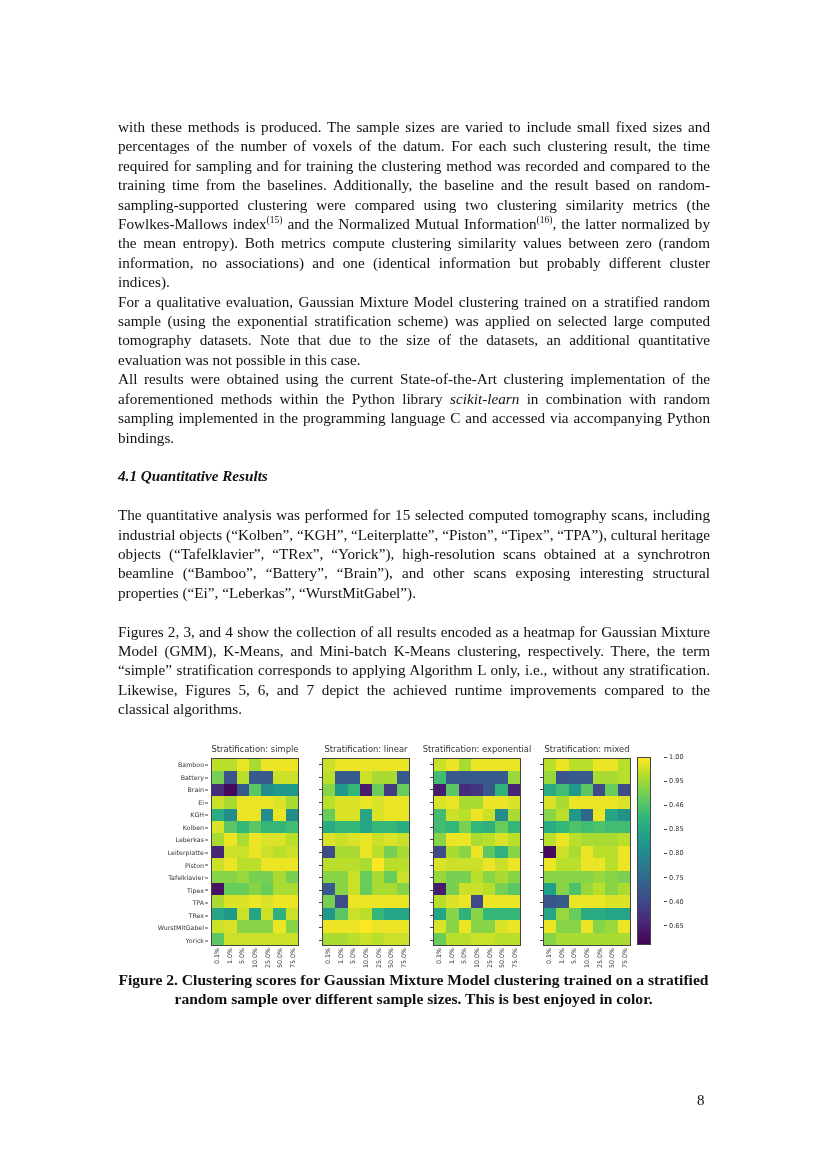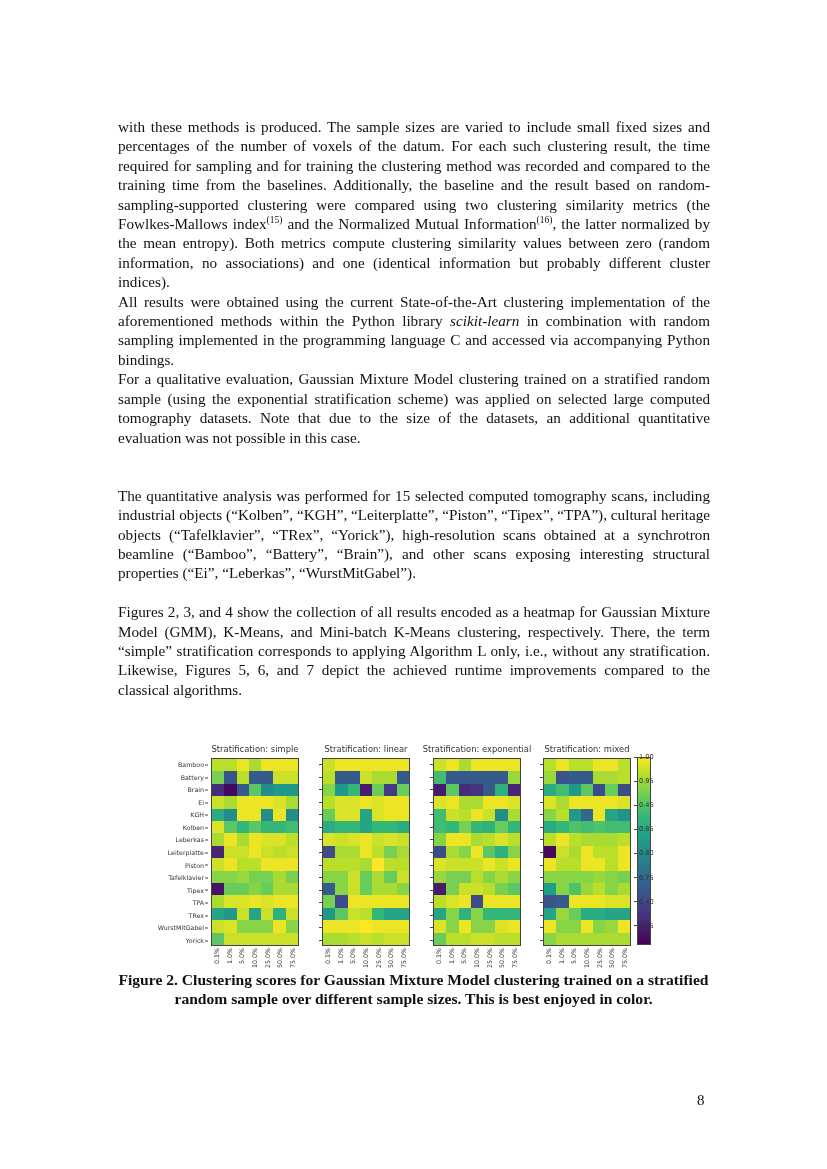--- a/index.html
+++ b/index.html
@@ -16,33 +16,34 @@
   .panel { position: absolute; top: 758px; width: 88px; height: 188px; border: 0.8px solid #444; box-sizing: border-box; display: grid; grid-template-columns: repeat(7, 1fr); grid-template-rows: repeat(15, 1fr); }
   .cell { width: 100%; height: 100%; }
   .row-labels { position: absolute; left: 120px; top: 758px; width: 88px; height: 188px; }
   .row-label { position: absolute; right: 0; font-family: "DejaVu Sans", sans-serif; font-size: 6.3px; color: #333; white-space: nowrap; transform: translateY(-50%); }
   .row-label::after { content: ""; display: inline-block; width: 3px; height: 0.8px; background: #444; vertical-align: middle; margin-left: 1px; }
   .ytick { position: absolute; width: 3px; height: 0.8px; background: #444; }
   .col-labels { position: absolute; top: 948px; width: 88px; height: 30px; }
   .col-label { position: absolute; top: 0; font-family: "DejaVu Sans", sans-serif; font-size: 6.3px; color: #333; writing-mode: vertical-rl; transform: rotate(180deg); white-space: nowrap; }
   .colorbar { position: absolute; left: 637px; top: 757px; width: 14px; height: 188px; border: 0.8px solid #444; box-sizing: border-box;
     background: linear-gradient(to bottom, #fde725 0%, #b5de2b 9%, #6ece58 20%, #35b779 31%, #1f9e89 43%, #26828e 54%, #31688e 65%, #3e4989 77%, #482878 88%, #440154 100%); }
-  .cb-tick { position: absolute; left: 634px; font-family: "DejaVu Sans", sans-serif; font-size: 6.6px; color: #333; transform: translateY(-50%); white-space: nowrap; }
+  .cb-tick { position: absolute; left: 664px; font-family: "DejaVu Sans", sans-serif; font-size: 6.6px; color: #333; transform: translateY(-50%); white-space: nowrap; }
   .cb-tick::before { content: ""; display: inline-block; width: 3px; height: 0.8px; background: #444; vertical-align: middle; margin-right: 2px; }
   .caption { position: absolute; left: 110px; width: 607px; top: 970px; text-align: center; font-family: "Liberation Serif", serif; font-weight: bold; font-size: 15.6px; line-height: 19px; }
   .page-number { position: absolute; left: 697px; top: 1092px; font-size: 15px; font-family: "Liberation Serif", serif; }
 </style>
 </head>
 <body>
 
 <div class="page">
   <p class="para"><span>with these methods is produced. The sample sizes are varied to include small fixed sizes and percentages of the number of voxels of the datum. For each such clustering result, the time required for sampling and for training the clustering method was recorded and compared to the training time from the baselines. Additionally, the baseline and the result based on random-sampling-supported clustering were compared using two clustering similarity metrics (the Fowlkes-Mallows index</span><sup>(15)</sup><span> and the Normalized Mutual Information</span><sup>(16)</sup><span>, the latter normalized by the mean entropy). Both metrics compute clustering similarity values between zero (random information, no associations) and one (identical information but probably different cluster indices).</span></p>
+  <p class="para">For a qualitative evaluation, Gaussian Mixture Model clustering trained on a stratified random sample (using the exponential stratification scheme) was applied on selected large computed tomography datasets. Note that due to the size of the datasets, an additional quantitative evaluation was not possible in this case.</p>
   <p class="para"><span>All results were obtained using the current State-of-the-Art clustering implementation of the aforementioned methods within the Python library </span><i>scikit-learn</i><span> in combination with random sampling implemented in the programming language C and accessed via accompanying Python bindings.</span></p>
-  <p class="para">For a qualitative evaluation, Gaussian Mixture Model clustering trained on a stratified random sample (using the exponential stratification scheme) was applied on selected large computed tomography datasets. Note that due to the size of the datasets, an additional quantitative evaluation was not possible in this case.</p>
   <div class="gap"></div>
+  <p class="heading">4.1 Quantitative Results</p>
   <div class="gap"></div>
   <p class="para">The quantitative analysis was performed for 15 selected computed tomography scans, including industrial objects (“Kolben”, “KGH”, “Leiterplatte”, “Piston”, “Tipex”, “TPA”), cultural heritage objects (“Tafelklavier”, “TRex”, “Yorick”), high-resolution scans obtained at a synchrotron beamline (“Bamboo”, “Battery”, “Brain”), and other scans exposing interesting structural properties (“Ei”, “Leberkas”, “WurstMitGabel”).</p>
   <div class="gap"></div>
   <p class="para">Figures 2, 3, and 4 show the collection of all results encoded as a heatmap for Gaussian Mixture Model (GMM), K-Means, and Mini-batch K-Means clustering, respectively. There, the term “simple” stratification corresponds to applying Algorithm L only, i.e., without any stratification. Likewise, Figures 5, 6, and 7 depict the achieved runtime improvements compared to the classical algorithms.</p>
 </div>
 
 <div class="figure" id="figure">
   <div class="row-labels" id="row-labels">
       <div class="row-label" style="top: 6.26667px;">Bamboo</div>
       <div class="row-label" style="top: 18.8px;">Battery</div>

